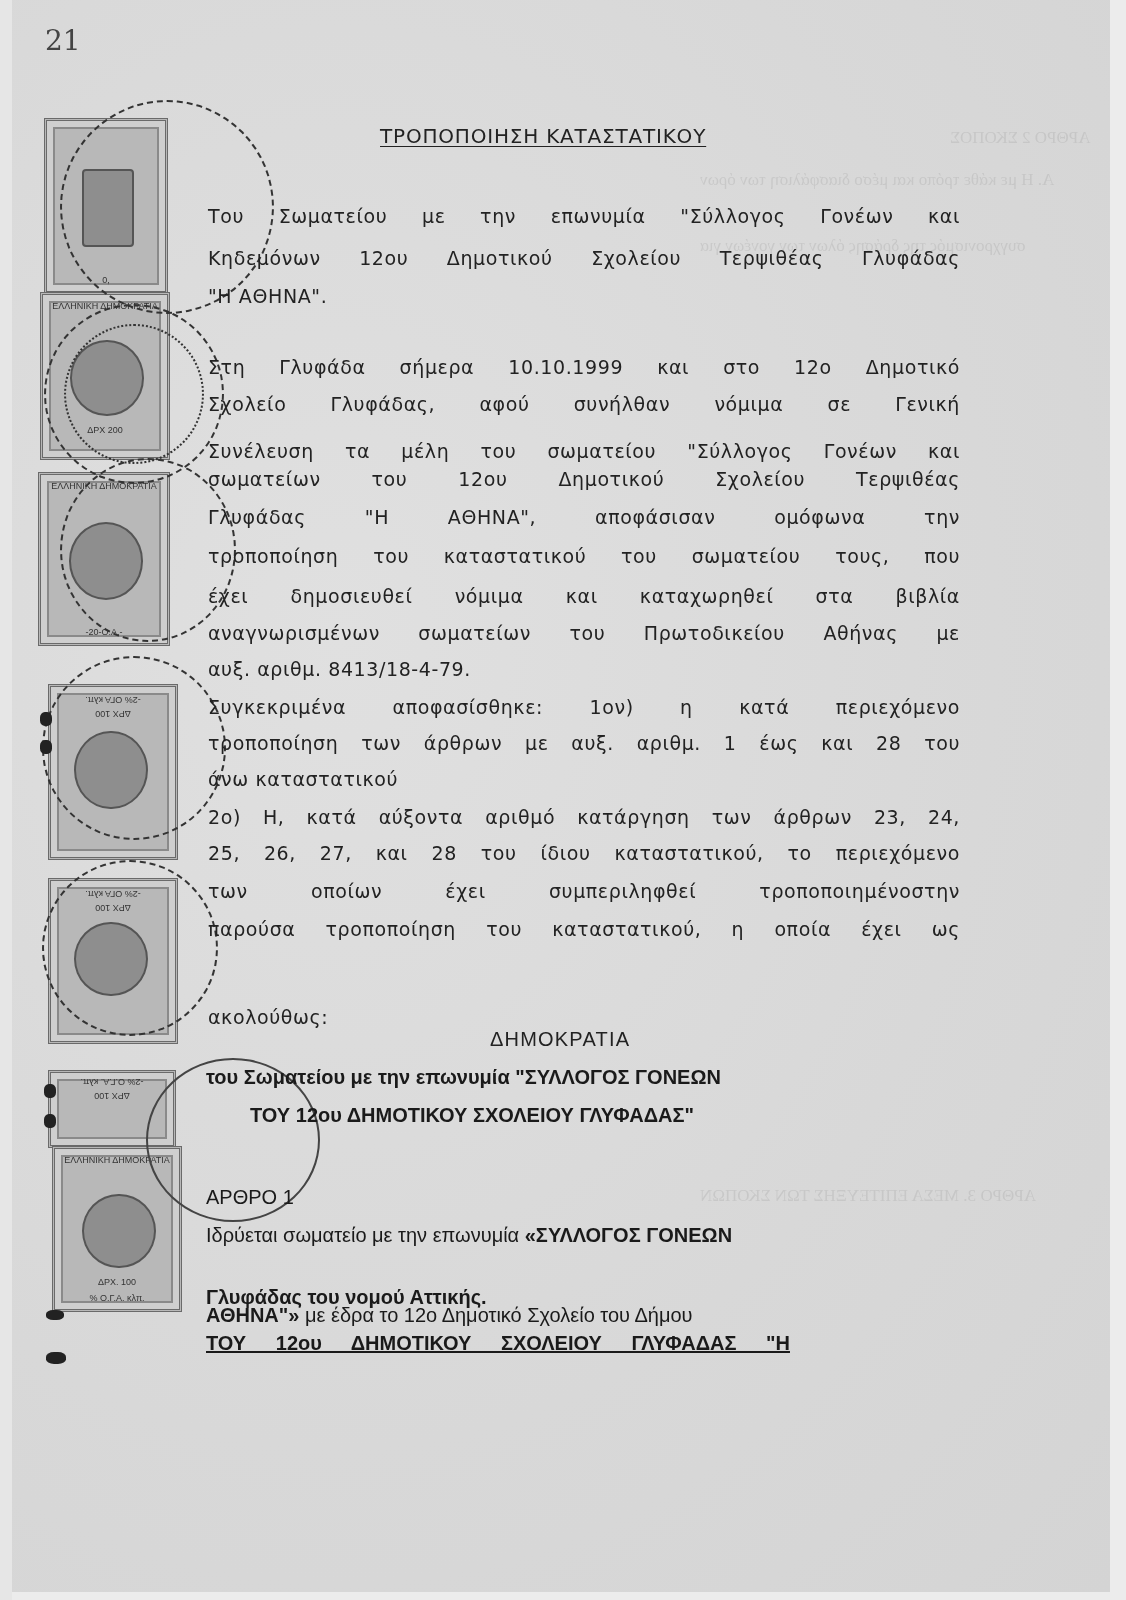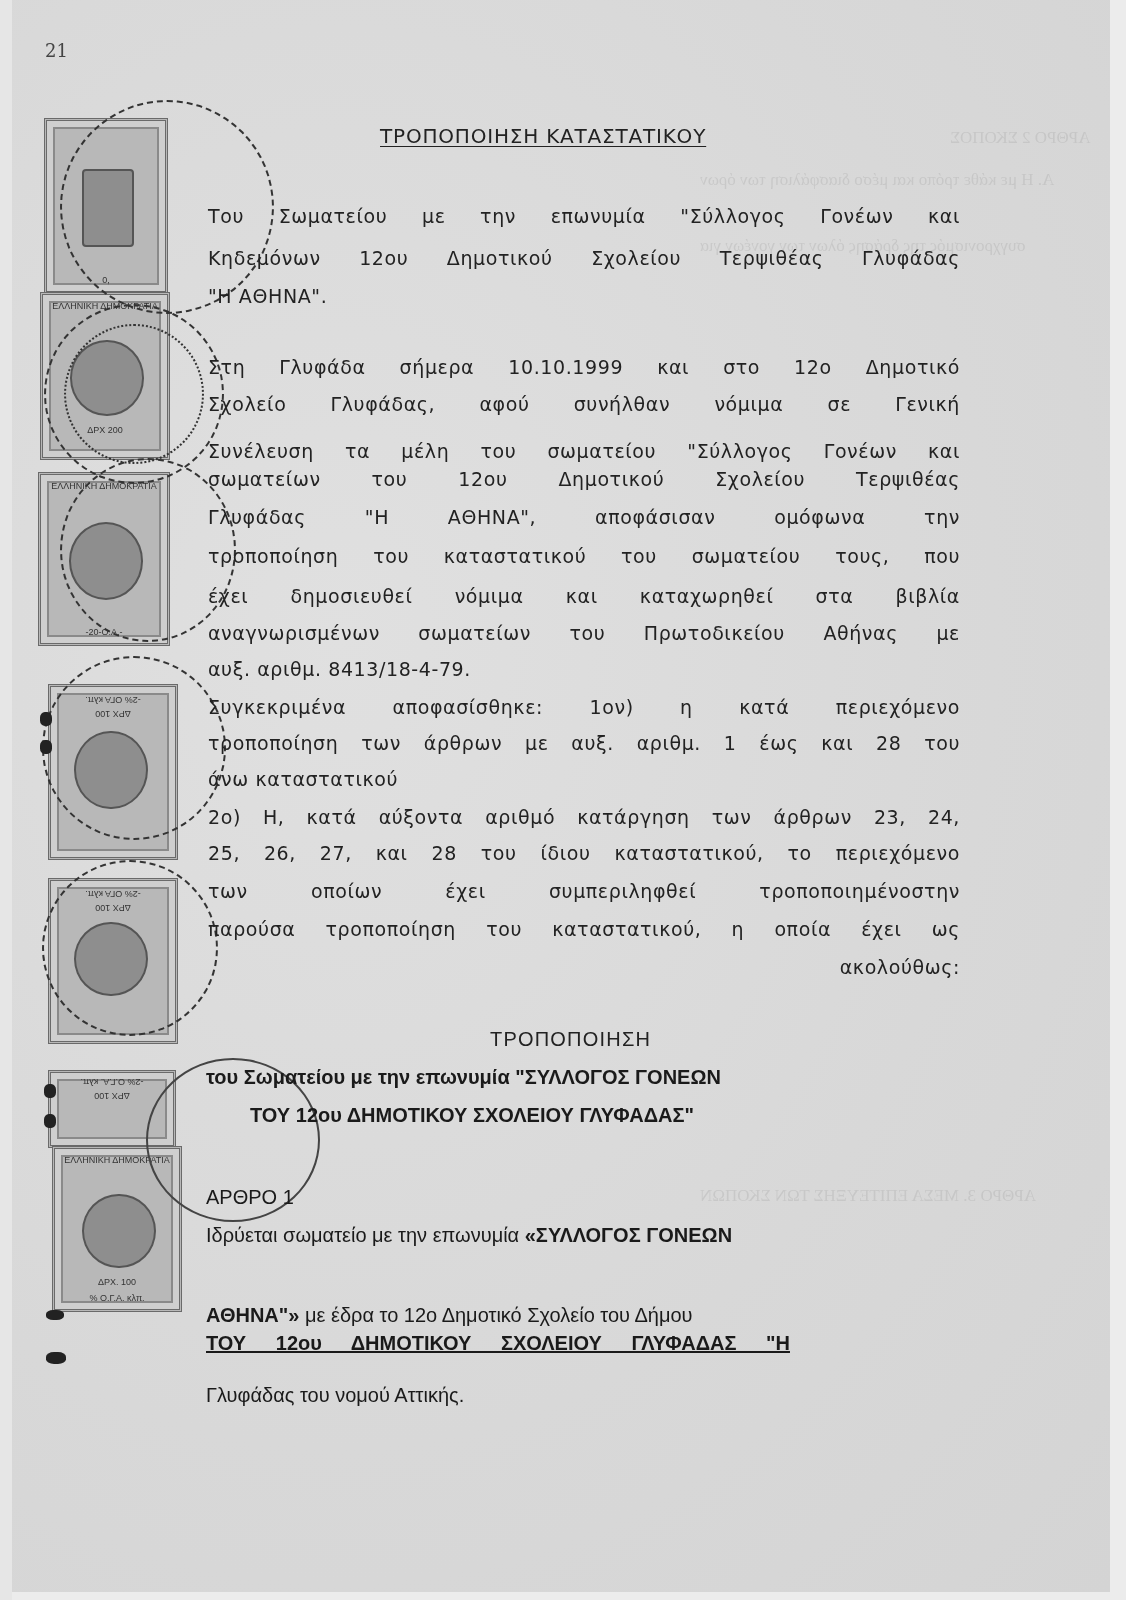--- a/index.html
+++ b/index.html
@@ -56,21 +56,21 @@
     }
     .stamp .medal {
       position: absolute; left: 22%; top: 28%; width: 56%; height: 44%;
       border-radius: 50%; background: #8e8e8e; border: 2px solid #555;
     }
     .seal {
       position: absolute; border-radius: 50%; border: 2px dashed #333;
     }
     .seal.inner { border-style: dotted; }
     .ink-blot { position: absolute; background: #222; border-radius: 40%; }
-    .handwriting { position: absolute; left: 45px; top: 40px; font-size: 18px; color: #444; font-family: "DejaVu Serif", serif; }
+    .handwriting { position: absolute; left: 45px; top: 24px; font-size: 28px; color: #444; font-family: "DejaVu Serif", serif; }
   </style>
 </head>
 <body>
 
 <div class="page"></div>
 <div class="edge-right"></div>
 <div class="edge-bottom"></div>
 
 <div class="handwriting">21</div>
 
@@ -144,31 +144,31 @@
 <div class="line just" style="top:585px;">έχει δημοσιευθεί νόμιμα και καταχωρηθεί στα βιβλία</div>
 <div class="line just" style="top:622px;">αναγνωρισμένων σωματείων του Πρωτοδικείου Αθήνας με</div>
 <div class="line" style="top:658px;">αυξ. αριθμ. 8413/18-4-79.</div>
 <div class="line just" style="top:696px;">Συγκεκριμένα αποφασίσθηκε: 1ον) η κατά περιεχόμενο</div>
 <div class="line just" style="top:732px;">τροποποίηση των άρθρων με αυξ. αριθμ. 1 έως και 28 του</div>
 <div class="line" style="top:768px;">άνω καταστατικού</div>
 <div class="line just" style="top:806px;">2ο) Η, κατά αύξοντα αριθμό κατάργηση των άρθρων 23, 24,</div>
 <div class="line just" style="top:842px;">25, 26, 27, και 28 του ίδιου καταστατικού, το περιεχόμενο</div>
 <div class="line just" style="top:880px;">των οποίων έχει συμπεριληφθεί τροποποιημένοστην</div>
 <div class="line just" style="top:918px;">παρούσα τροποποίηση του καταστατικού, η οποία έχει ως</div>
-<div class="line" style="top:956px;text-align:right;">ακολούθως:</div>
+<div class="line" style="top:1006px;">ακολούθως:</div>
 
-<div class="heading2">ΤΡΟΠΟΠΟΙΗΣΗ</div>
+<div class="heading2">ΔΗΜΟΚΡΑΤΙΑ</div>
 <div class="bold-line" style="left:206px;top:1066px;">του Σωματείου με την επωνυμία "ΣΥΛΛΟΓΟΣ ΓΟΝΕΩΝ</div>
 <div class="bold-line" style="left:250px;top:1104px;">ΤΟΥ 12ου ΔΗΜΟΤΙΚΟΥ ΣΧΟΛΕΙΟΥ ΓΛΥΦΑΔΑΣ"</div>
 
 <div class="art-line" style="top:1186px;">ΑΡΘΡΟ 1</div>
 <div class="art-line" style="top:1224px;">
   <span>Ιδρύεται σωματείο με την επωνυμία</span>
   <b>«ΣΥΛΛΟΓΟΣ ΓΟΝΕΩΝ</b>
 </div>
 <div class="art-line" style="top:1332px;word-spacing:24px;text-decoration:underline;">
   <b>ΤΟΥ 12ου ΔΗΜΟΤΙΚΟΥ ΣΧΟΛΕΙΟΥ ΓΛΥΦΑΔΑΣ "Η</b>
 </div>
 <div class="art-line" style="top:1304px;">
   <b>ΑΘΗΝΑ"»</b>
   <span>με έδρα το 12ο Δημοτικό Σχολείο του Δήμου</span>
 </div>
-<div class="art-line" style="top:1384px;">Γλυφάδας του νομού Αττικής.</div>
+<div class="art-line" style="top:1286px;font-weight:bold;">Γλυφάδας του νομού Αττικής.</div>
 
 </body></html>

